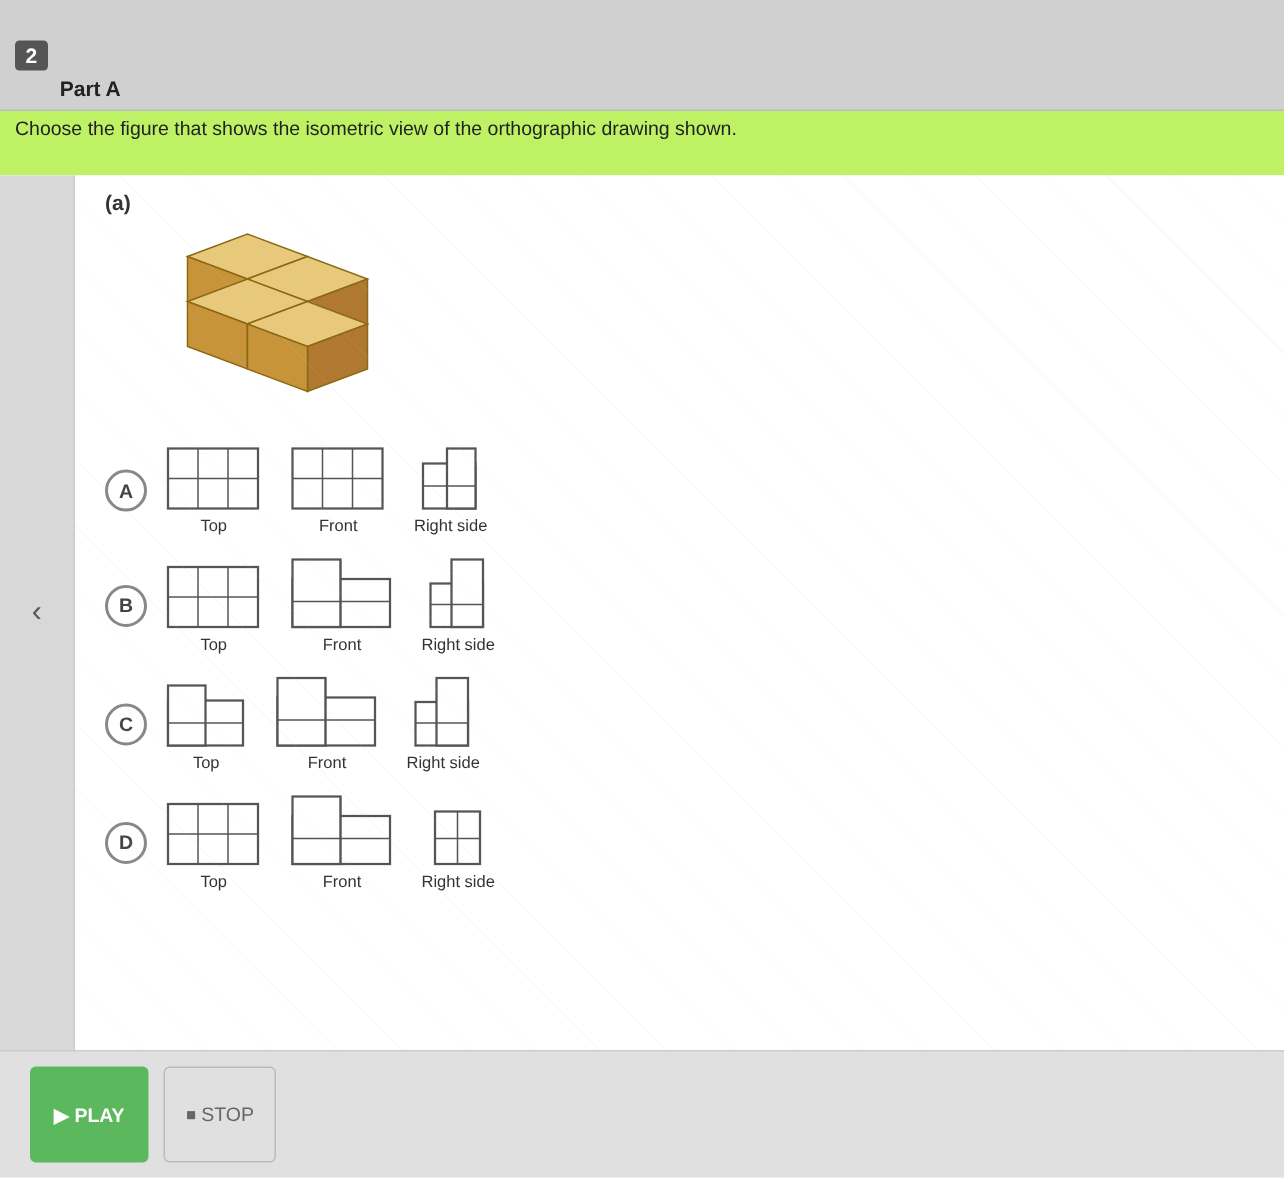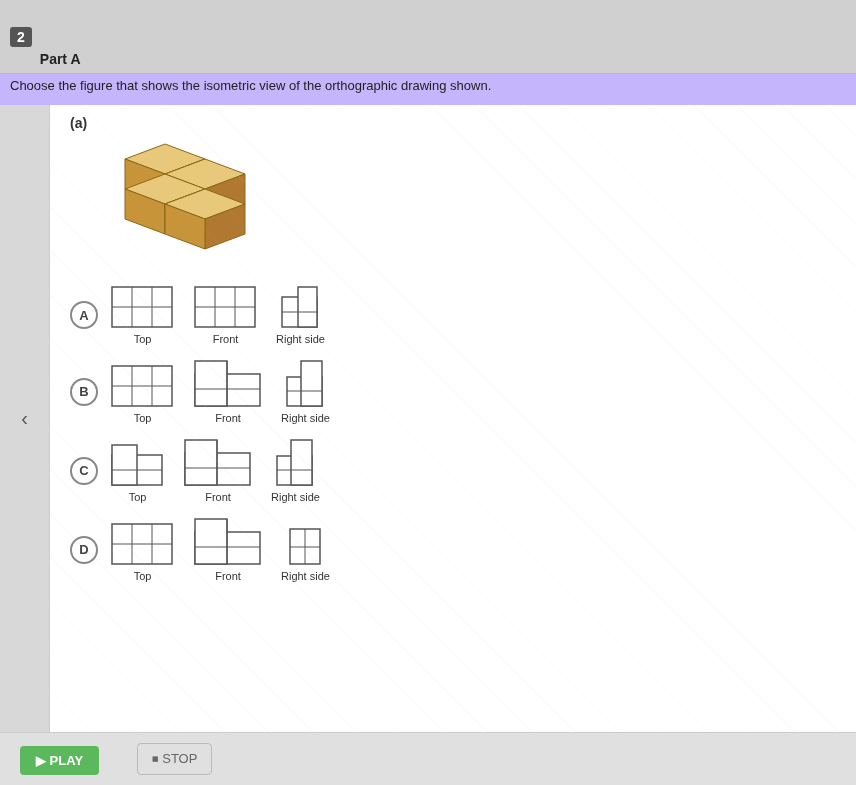--- a/index.html
+++ b/index.html
@@ -34,22 +34,22 @@
     }
     .part-label {
       font-weight: bold;
       font-size: 14px;
       color: #222;
       margin-top: 45px;
     }
     .instruction {
       font-size: 13px;
       color: #222;
-      padding: 4px 10px 12px 10px;
-      background: #c4b5fd;
+      padding: 4px 10px 24px 10px;
+      background: #bef264;
     }
     .main-content {
       display: flex;
       flex: 1;
       background: white;
     }
     .left-panel {
       width: 50px;
       background: #d8d8d8;
       display: flex;
@@ -135,44 +135,42 @@
     
     svg {
       display: block;
     }
     .footer-bar {
       background: #e0e0e0;
       padding: 10px 20px;
       display: flex;
       gap: 10px;
       border-top: 1px solid #ccc;
-      align-items: flex-end;
     }
     .btn-play {
       background: #5cb85c;
       color: white;
       border: none;
       border-radius: 4px;
       padding: 7px 16px;
       font-size: 13px;
       font-weight: bold;
       cursor: pointer;
       display: flex;
       align-items: center;
       gap: 5px;
     }
     .btn-stop {
       background: #e0e0e0;
       color: #666;
       border: 1px solid #bbb;
       border-radius: 4px;
-      padding: 7px 14px;
+      padding: 23px 14px;
       font-size: 13px;
       cursor: pointer;
-      margin-left: 28px;
     }
   </style>
 </head>
 <body>
 
 <div class="page">
 
   <div class="header-bar">
     <div class="question-num">2</div>
     <div class="part-label">Part A</div>

